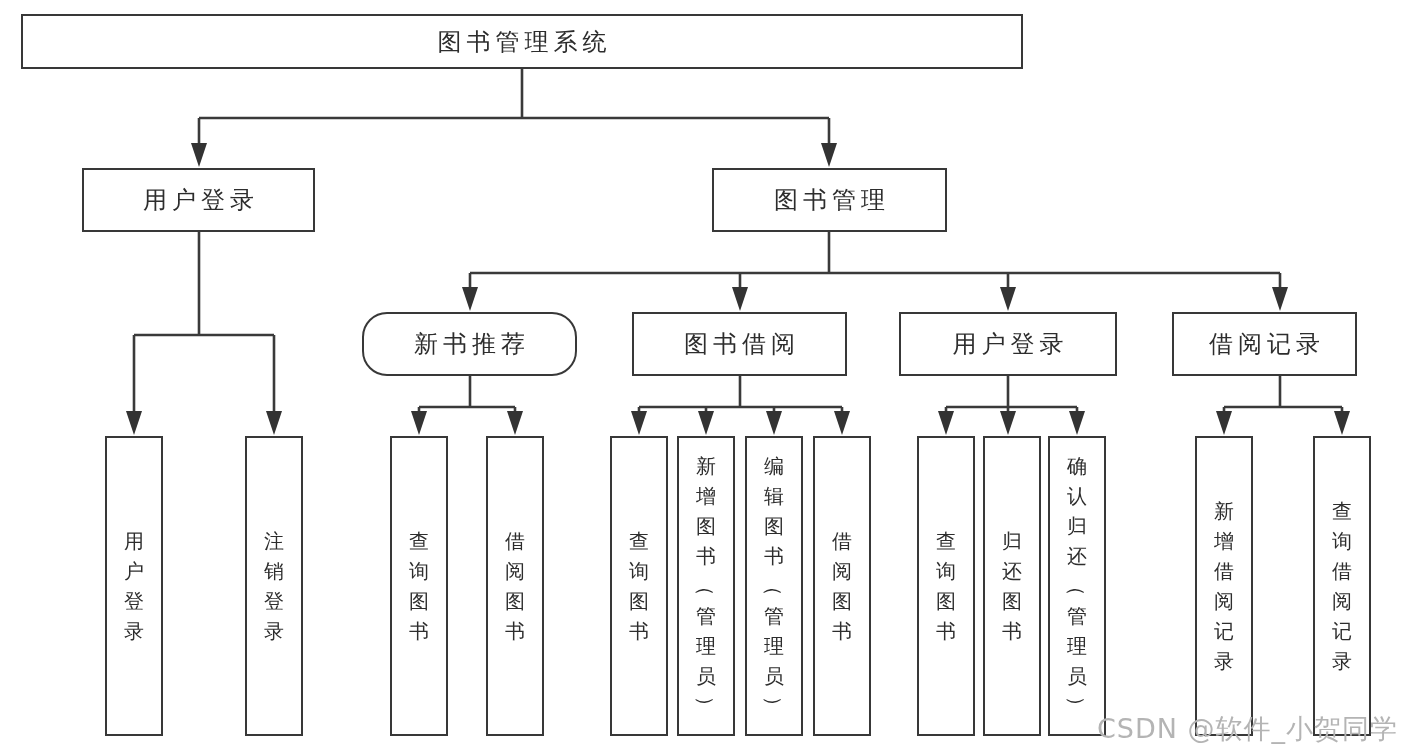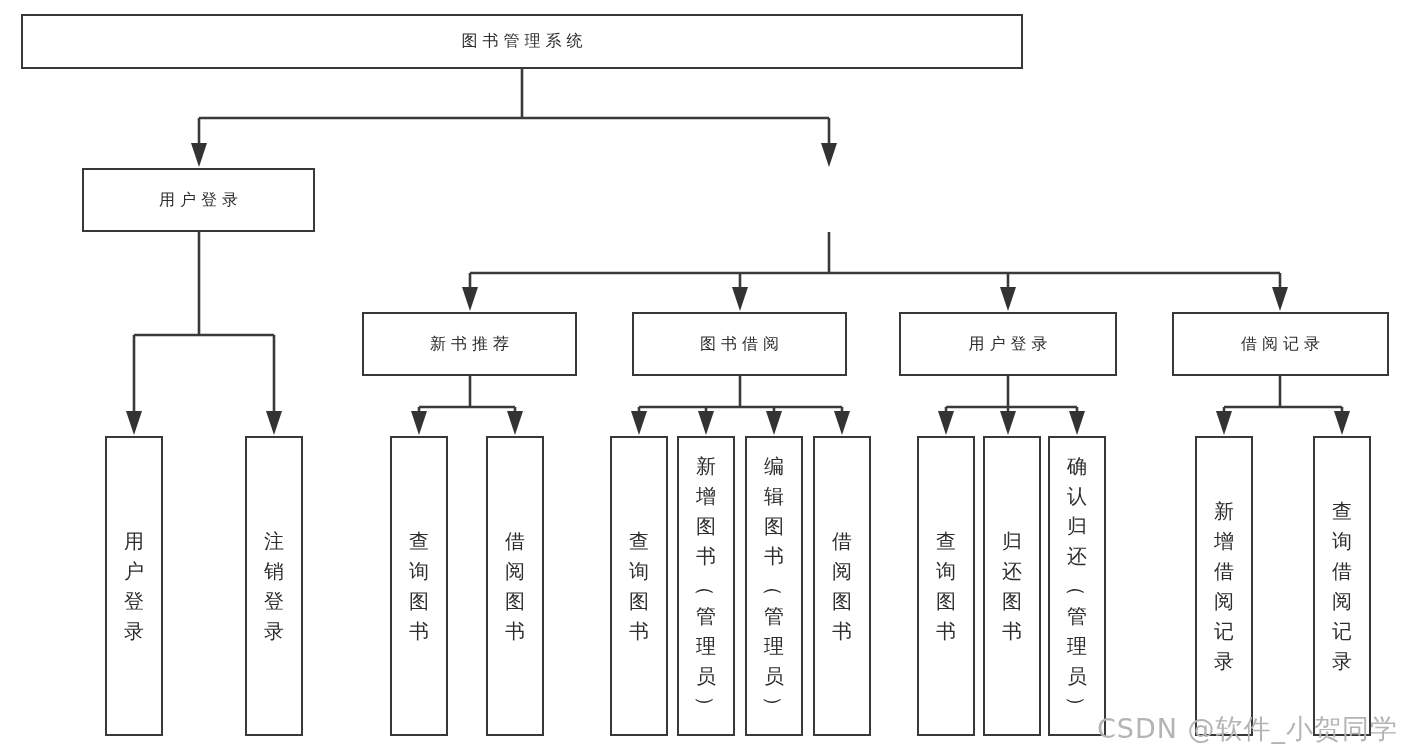--- a/index.html
+++ b/index.html
@@ -6,30 +6,30 @@
   .canvas{
     position:relative;width:1405px;height:747px;background:#ffffff;overflow:hidden;
     font-family:"DejaVu Sans","Liberation Sans",sans-serif;color:#2d2d2d;
   }
   svg.wires{position:absolute;left:0;top:0;z-index:1;}
   svg.wires path, svg.wires line{stroke:#3a3a3a;stroke-width:2.6;fill:none;}
   svg.wires polygon{fill:#333333;stroke:none;}
   .hnode{
     position:absolute;z-index:2;background:#ffffff;border:2.6px solid #383838;
     display:flex;align-items:center;justify-content:center;
-    font-size:16px;letter-spacing:5px;padding-left:5px;box-sizing:border-box;
+    font-size:24px;letter-spacing:5px;padding-left:5px;box-sizing:border-box;
     white-space:nowrap;
   }
   .root{left:21px;top:14px;width:1002px;height:55px;}
   .n-user-login{left:82px;top:168px;width:233px;height:64px;}
   .n-book-mgmt{left:712px;top:168px;width:235px;height:64px;}
-  .n-new-rec{left:362px;top:312px;width:215px;height:64px;}
+  .n-new-rec{left:362px;top:312px;width:215px;height:64px;border-radius:25px;}
   .n-borrow{left:632px;top:312px;width:215px;height:64px;}
   .n-current{left:899px;top:312px;width:218px;height:64px;}
-  .n-record{left:1172px;top:312px;width:217px;height:64px;}
+  .n-record{left:1172px;top:312px;width:185px;height:64px;}
   .leaf{
     position:absolute;top:436px;width:58px;height:300px;z-index:2;
     background:#ffffff;border:2.6px solid #383838;box-sizing:border-box;
     display:flex;flex-direction:column;align-items:center;justify-content:center;
     gap:10px;font-size:20px;line-height:1;
   }
   .leaf span{display:block;height:20px;width:20px;text-align:center;}
   .leaf span.rot{transform:rotate(90deg);}
   .watermark{
     position:absolute;top:711px;right:7px;z-index:3;
@@ -92,20 +92,21 @@
     <path d="M1280 376 V407 M1224 407 H1342"></path>
     <line x1="1224" y1="407" x2="1224" y2="419"></line>
       <polygon points="1216,411 1232,411 1224,435"></polygon>
     <line x1="1342" y1="407" x2="1342" y2="419"></line>
       <polygon points="1334,411 1350,411 1342,435"></polygon>
   </svg>
 
   <div class="hnode root">图书管理系统</div>
 
   <div class="hnode n-user-login">用户登录</div>
+  <div class="hnode n-book-mgmt">图书管理</div>
 
   <div class="hnode n-new-rec">新书推荐</div>
   <div class="hnode n-borrow">图书借阅</div>
   <div class="hnode n-current">用户登录</div>
   <div class="hnode n-record">借阅记录</div>
 
   <div class="leaf" style="left:105px">
       <span>用</span>
       <span>户</span>
       <span>登</span>

